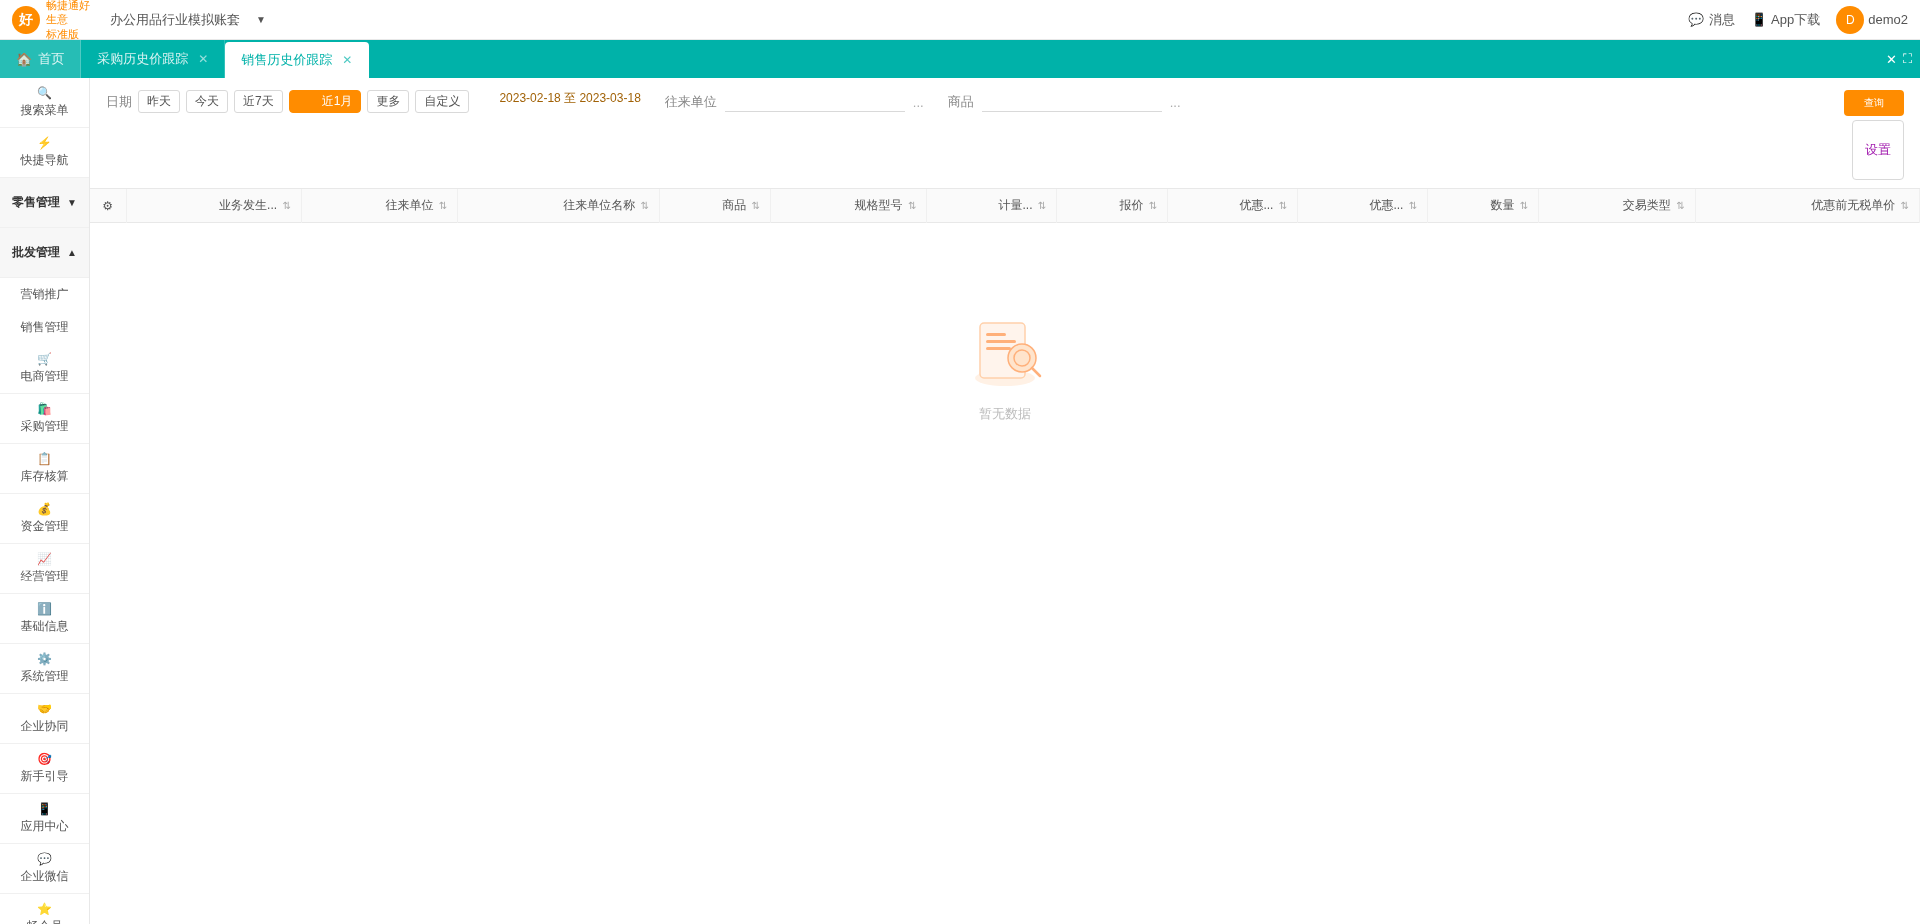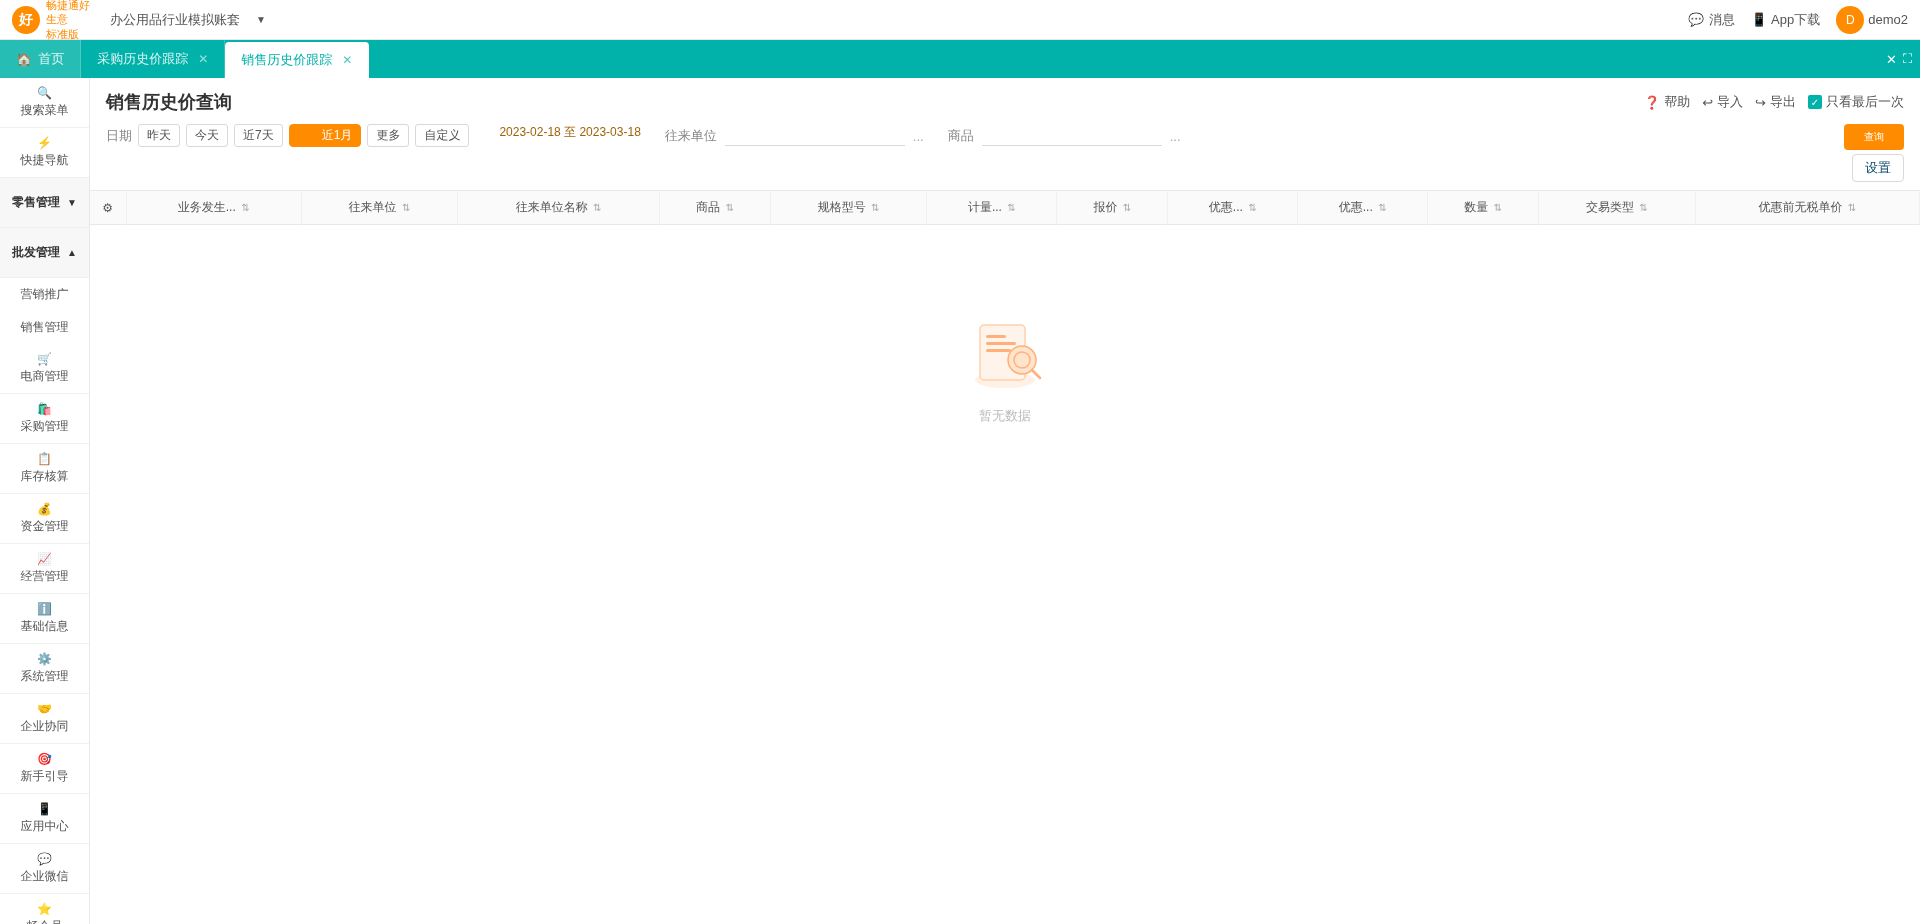--- a/index.html
+++ b/index.html
@@ -273,45 +273,45 @@
       border: none;
       border-radius: 4px;
       padding: 6px 20px;
       font-size: 10px;
       cursor: pointer;
     }
     .settings-btn {
       background: #fff;
       border: 1px solid #d9d9d9;
       border-radius: 4px;
-      padding: 4px 12px;
-      font-size: 13px;
-      cursor: pointer;
-      color: #0c4a6e;
+      padding: 20px 12px;
+      font-size: 13px;
+      cursor: pointer;
+      color: #a21caf;
     }
 
     
     .table-wrap {
       flex: 1;
       overflow: auto;
       background: #fff;
       margin: 0;
     }
     table {
       width: 100%;
       border-collapse: collapse;
       font-size: 12px;
     }
     thead tr {
       background: #fafafa;
       border-bottom: 1px solid #e8e8e8;
     }
     th {
       padding: 8px 10px;
-      text-align: center;
+      text-align: right;
       color: #555;
       font-weight: normal;
       border-right: 1px solid #f0f0f0;
       white-space: nowrap;
       cursor: pointer;
       user-select: none;
     }
     th .sort-icons { font-size: 10px; opacity: 0.5; margin-left: 2px; }
     .settings-col {
       width: 36px;
@@ -452,41 +452,20 @@
     </div>
     <div class="sidebar-item">
       <span>⭐</span>
       <span>畅会员</span>
     </div>
   </div>
 
   <div class="content-area">
 
     <div class="page-header">
-      <div class="page-title-row">
-        <span class="page-title">销售历史价查询</span>
-        <div class="page-actions">
-          <div class="page-action">
-            <span>❓</span>
-            <span>帮助</span>
-          </div>
-          <div class="page-action">
-            <span>↩</span>
-            <span>导入</span>
-          </div>
-          <div class="page-action">
-            <span>↪</span>
-            <span>导出</span>
-          </div>
-          <div class="checkbox-action">
-            <div class="checkbox-teal">✓</div>
-            <span>只看最后一次</span>
-          </div>
-        </div>
-      </div>
 
       <div style="display:flex; align-items:flex-start; gap:24px; flex-wrap:wrap;">
         <div style="display:flex; gap:4px;">
           <div style="display:flex; align-items:center; gap:6px;">
             <span style="font-size:13px; color:#888;">日期</span>
             <button class="date-btn">昨天</button>
             <button class="date-btn">今天</button>
             <button class="date-btn">近7天</button>
             <button class="date-btn active">近1月</button>
             <button class="date-btn">更多</button>

